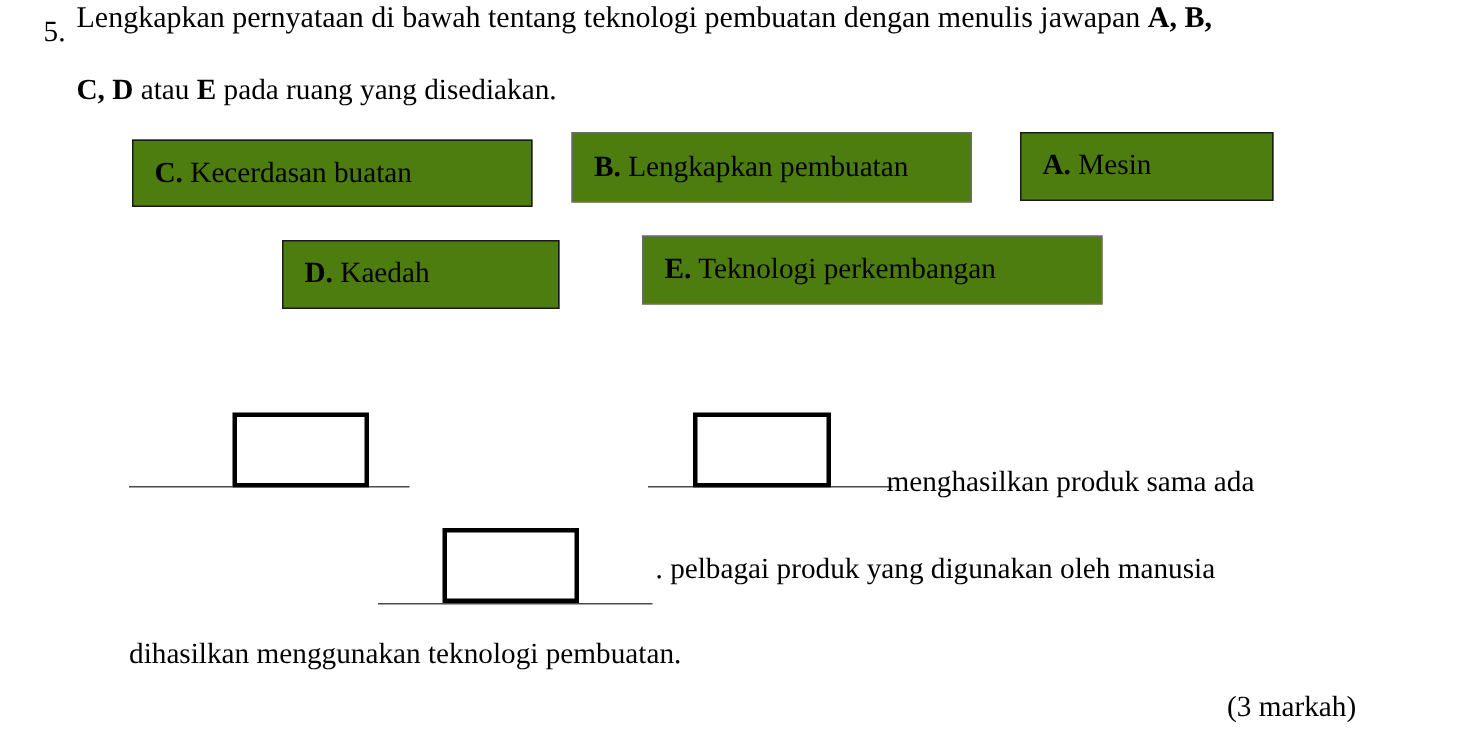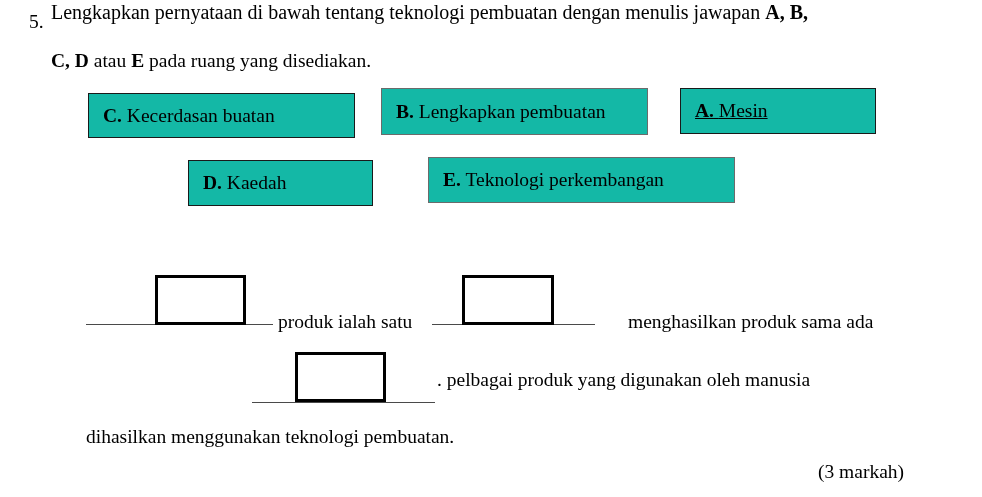--- a/index.html
+++ b/index.html
@@ -48,32 +48,32 @@
     line-height: 1;
     white-space: nowrap;
   }
   .b { font-weight: bold; }
 
   
   .opt-box {
     position: absolute;
     box-sizing: border-box;
     border: 1px solid #1a1a1a;
-    background: #14b8a6;
+    background: #4d7c0f;
     display: flex;
     align-items: center;
     font-size: 19.5px;
     white-space: nowrap;
   }
   .opt-box .opt-inner { padding-left: 14px; }
   .opt-box.grey { border-color: #6b6b6b; }
 
   #opt-c { left: 88px;  top: 93px;  width: 267px; height: 45px; }
   #opt-b { left: 381px; top: 88px;  width: 267px; height: 47px; }
-  #opt-a { left: 680px; top: 88px;  width: 196px; height: 46px; text-decoration: underline; }
+  #opt-a { left: 680px; top: 88px;  width: 169px; height: 46px; }
   #opt-d { left: 188px; top: 160px; width: 185px; height: 46px; }
   #opt-e { left: 428px; top: 157px; width: 307px; height: 46px; }
 
   
   .sent-text {
     position: absolute;
     font-size: 19.5px;
     line-height: 1;
     white-space: nowrap;
   }
@@ -91,21 +91,21 @@
     background: #ffffff;
   }
 
   
   #blank-1 { left: 86px;  top: 324px; width: 187px; }
   #box-1   { left: 155px; top: 275px; width: 91px; height: 50px; }
   #txt-1   { left: 278px; top: 312px; }
 
   #blank-2 { left: 432px; top: 324px; width: 163px; }
   #box-2   { left: 462px; top: 275px; width: 92px; height: 50px; }
-  #txt-2   { left: 628px; top: 312px; text-align: center; }
+  #txt-2   { left: 591px; top: 312px; text-align: center; }
 
   
   #txt-3   { left: 86px;  top: 389px; }
   #blank-3 { left: 252px; top: 402px; width: 183px; }
   #box-3   { left: 295px; top: 352px; width: 91px; height: 50px; }
   #txt-4   { left: 437px; top: 370px; }
 
   
   #txt-5   { left: 86px;  top: 427px; }
 
@@ -149,21 +149,20 @@
   <div class="opt-box" id="opt-d">
     <span class="opt-inner"><span class="b">D.</span> <span>Kaedah</span></span>
   </div>
 
   <div class="opt-box grey" id="opt-e">
     <span class="opt-inner"><span class="b">E.</span> <span>Teknologi perkembangan</span></span>
   </div>
 
   <div class="blank" id="blank-1"></div>
   <div class="ans-box" id="box-1"></div>
-  <div class="sent-text" id="txt-1">produk ialah satu</div>
 
   <div class="blank" id="blank-2"></div>
   <div class="ans-box" id="box-2"></div>
   <div class="sent-text" id="txt-2">menghasilkan produk sama ada</div>
 
   <div class="blank" id="blank-3"></div>
   <div class="ans-box" id="box-3"></div>
   <div class="sent-text" id="txt-4">. pelbagai produk yang digunakan oleh manusia</div>
 
   <div class="sent-text" id="txt-5">dihasilkan menggunakan teknologi pembuatan.</div>

